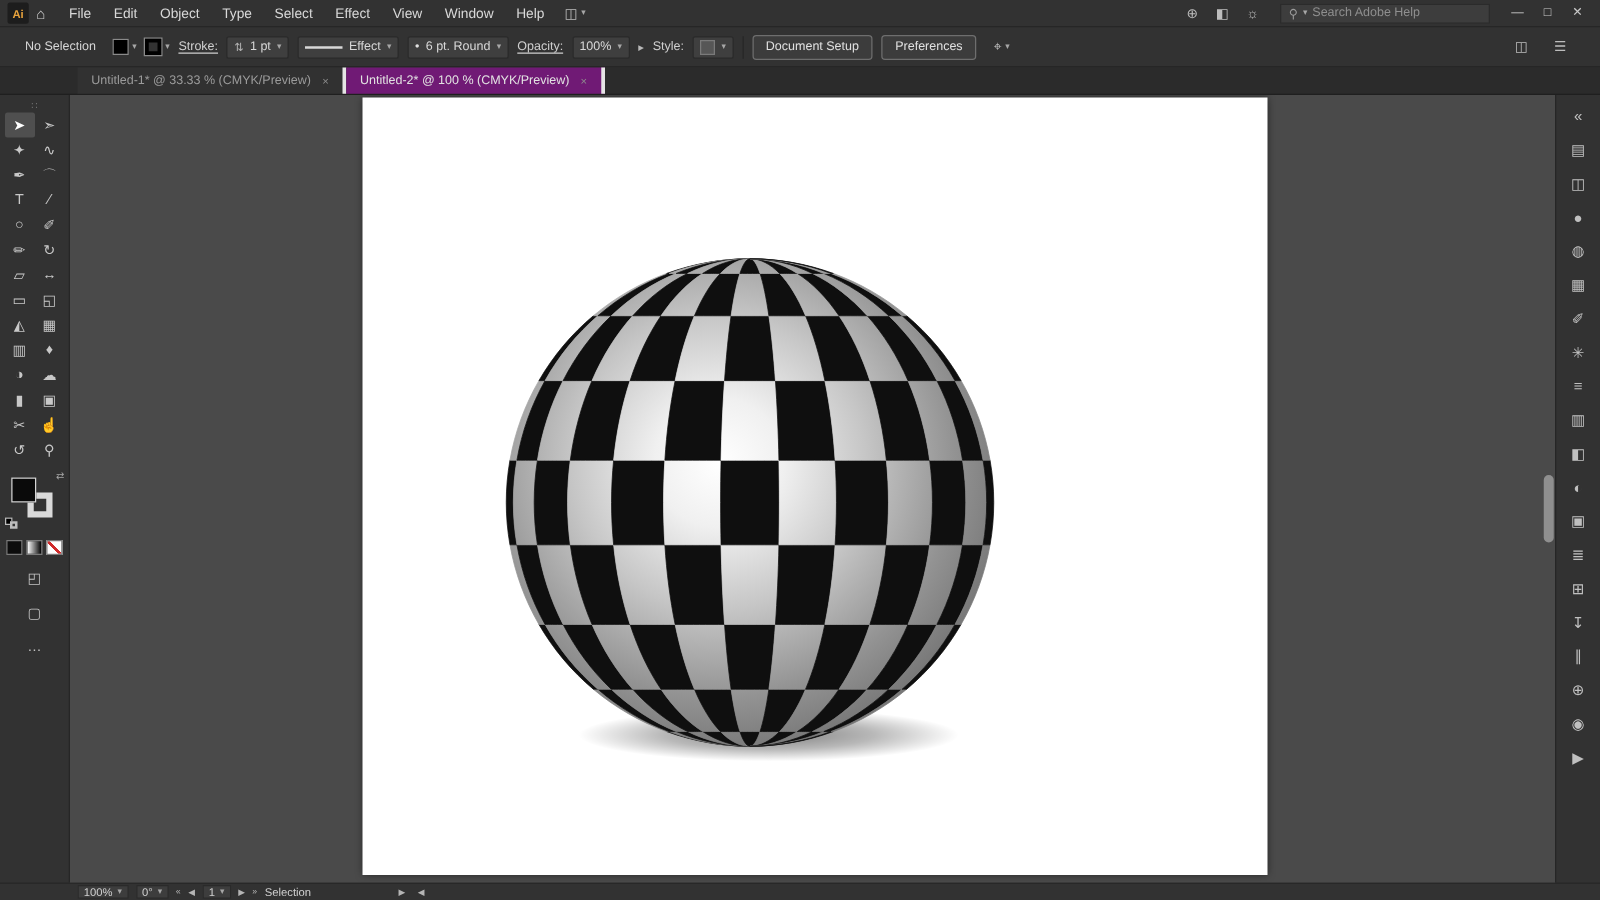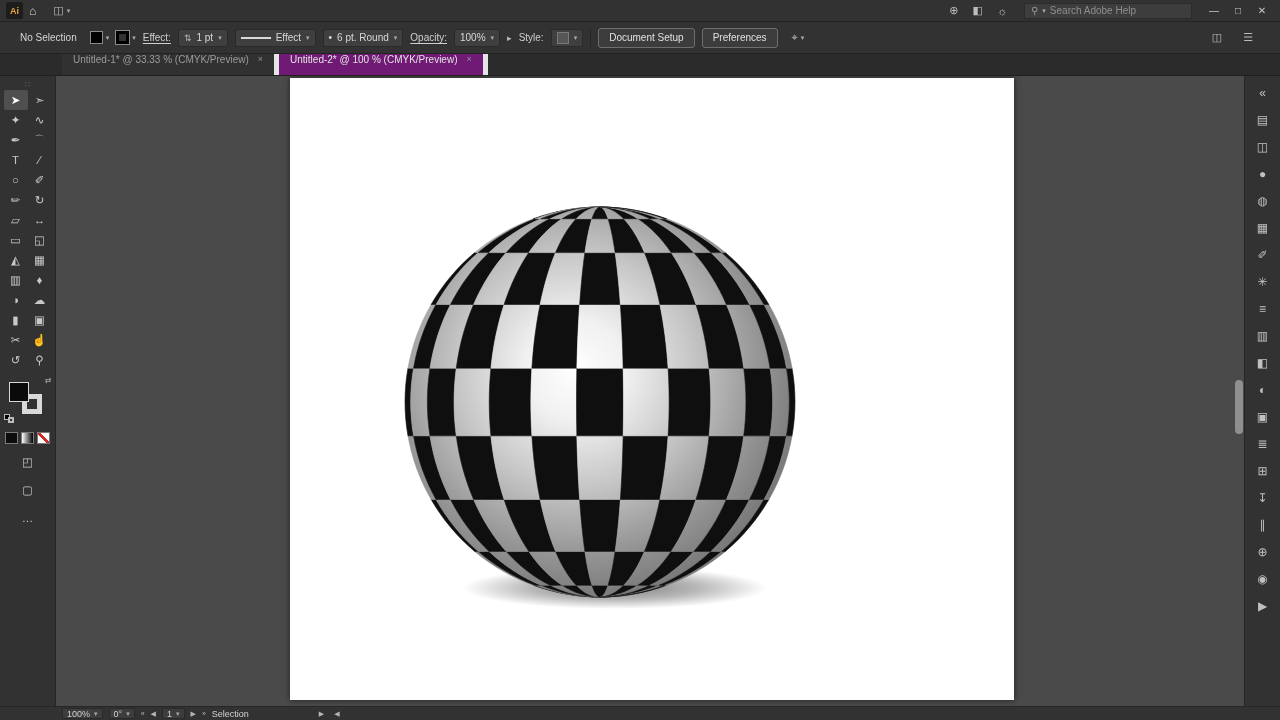--- a/index.html
+++ b/index.html
@@ -32,21 +32,21 @@
   .spin{font-size:9px;color:#b5b5b5}
   .profile-line{width:30px;height:2px;background:#d8d8d8;display:inline-block}
   .dot{font-size:10px;color:#e0e0e0}
   .style-swatch{width:12px;height:12px;background:#565656;border:1px solid #7a7a7a;display:inline-block}
   .expand{color:#b9b9b9;font-size:9px}
   .vsep{width:1px;height:18px;background:#262626;display:inline-block}
   .btn{height:20px;padding:0 10px;border:1px solid #6e6e6e;border-radius:3px;background:#3c3c3c;color:#e0e0e0;font-size:10px;display:inline-flex;align-items:center;font-family:Liberation Sans, sans-serif}
 
   
   .tabrow{height:22px;background:#2b2b2b;display:flex;align-items:stretch;padding-left:62px;border-bottom:1px solid #1f1f1f;flex:0 0 22px}
-  .tab{display:flex;align-items:flex-start;gap:9px;padding:0 11px;font-size:10px;background:#313131;color:#9b9b9b;border-right:5px solid #e5e5e5}
+  .tab{display:flex;align-items:center;gap:9px;padding:0 11px;font-size:10px;background:#313131;color:#9b9b9b;border-right:3px solid #e5e5e5}
   .tab[data-state="active"]{background:#701a75;color:#e2e2e2}
   .tab-close{font-size:9px;color:#8f8f8f}
 
   
   .main{flex:1;display:flex;min-height:0}
 
   
   .toolbar{width:56px;background:#323232;border-right:1px solid #262626;display:flex;flex-direction:column;align-items:center;padding-top:3px;flex:0 0 56px}
   .grip{color:#6f6f6f;font-size:8px;height:11px;line-height:11px}
   .tools{display:grid;grid-template-columns:24px 24px}
@@ -84,20 +84,31 @@
   .end-arrows{margin-left:64px;display:inline-flex;gap:10px}
 </style>
 </head>
 <body>
 
 <div class="app">
 
   <div class="menubar">
     <div class="ai-logo">Ai</div>
     <div class="home-glyph">⌂</div>
+    <div class="menus">
+        <span class="menu-item">File</span>
+        <span class="menu-item">Edit</span>
+        <span class="menu-item">Object</span>
+        <span class="menu-item">Type</span>
+        <span class="menu-item">Select</span>
+        <span class="menu-item">Effect</span>
+        <span class="menu-item">View</span>
+        <span class="menu-item">Window</span>
+        <span class="menu-item">Help</span>
+      </div>
     <div class="iconbtn">
       <span>◫</span>
       <span class="chev">▾</span>
     </div>
     <div class="flex-spacer"></div>
     <span class="iconbtn">⊕</span>
     <span class="iconbtn">◧</span>
     <span class="iconbtn">☼</span>
     <div class="searchbox">
       <span style="font-size:10px;color:#9a9a9a">⚲</span>
@@ -114,21 +125,21 @@
   <div class="controlbar">
     <span class="nosel">No Selection</span>
     <div class="swatchctl">
       <span class="fillsw"></span>
       <span class="chev">▾</span>
     </div>
     <div class="swatchctl">
       <span class="strokesw"></span>
       <span class="chev">▾</span>
     </div>
-    <span class="linklabel">Effect:</span>
+    <span class="linklabel">Stroke:</span>
     <div class="field">
       <span class="spin">⇅</span>
       <span>1 pt</span>
       <span class="chev">▾</span>
     </div>
     <div class="field">
       <span class="profile-line"></span>
       <span>Effect</span>
       <span class="chev">▾</span>
     </div>

